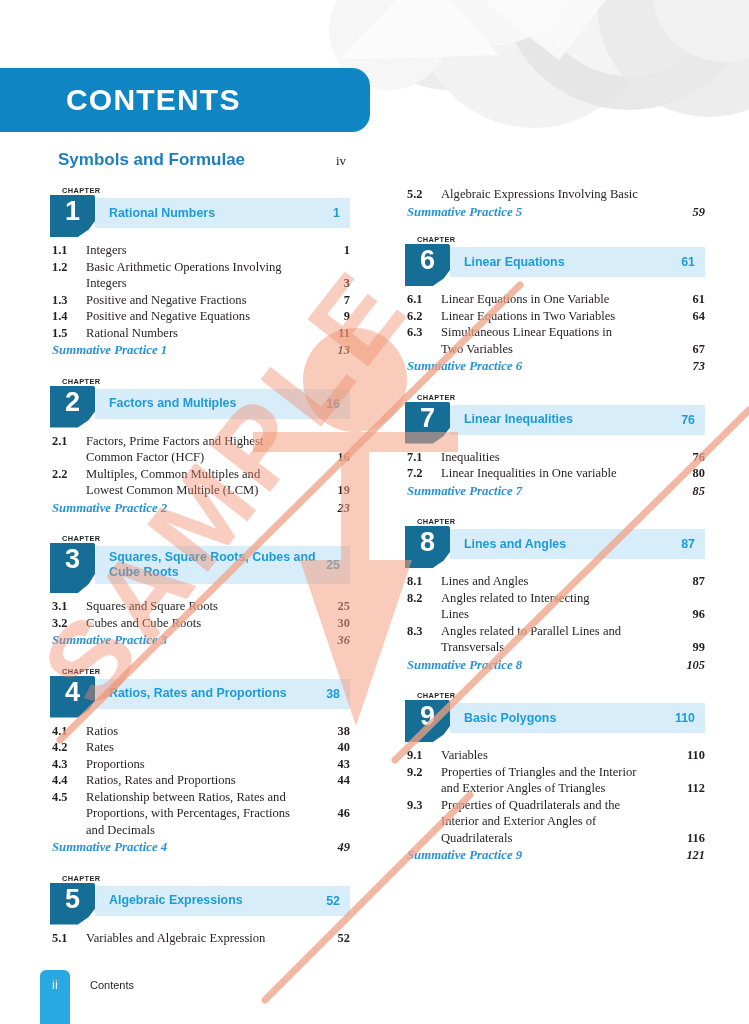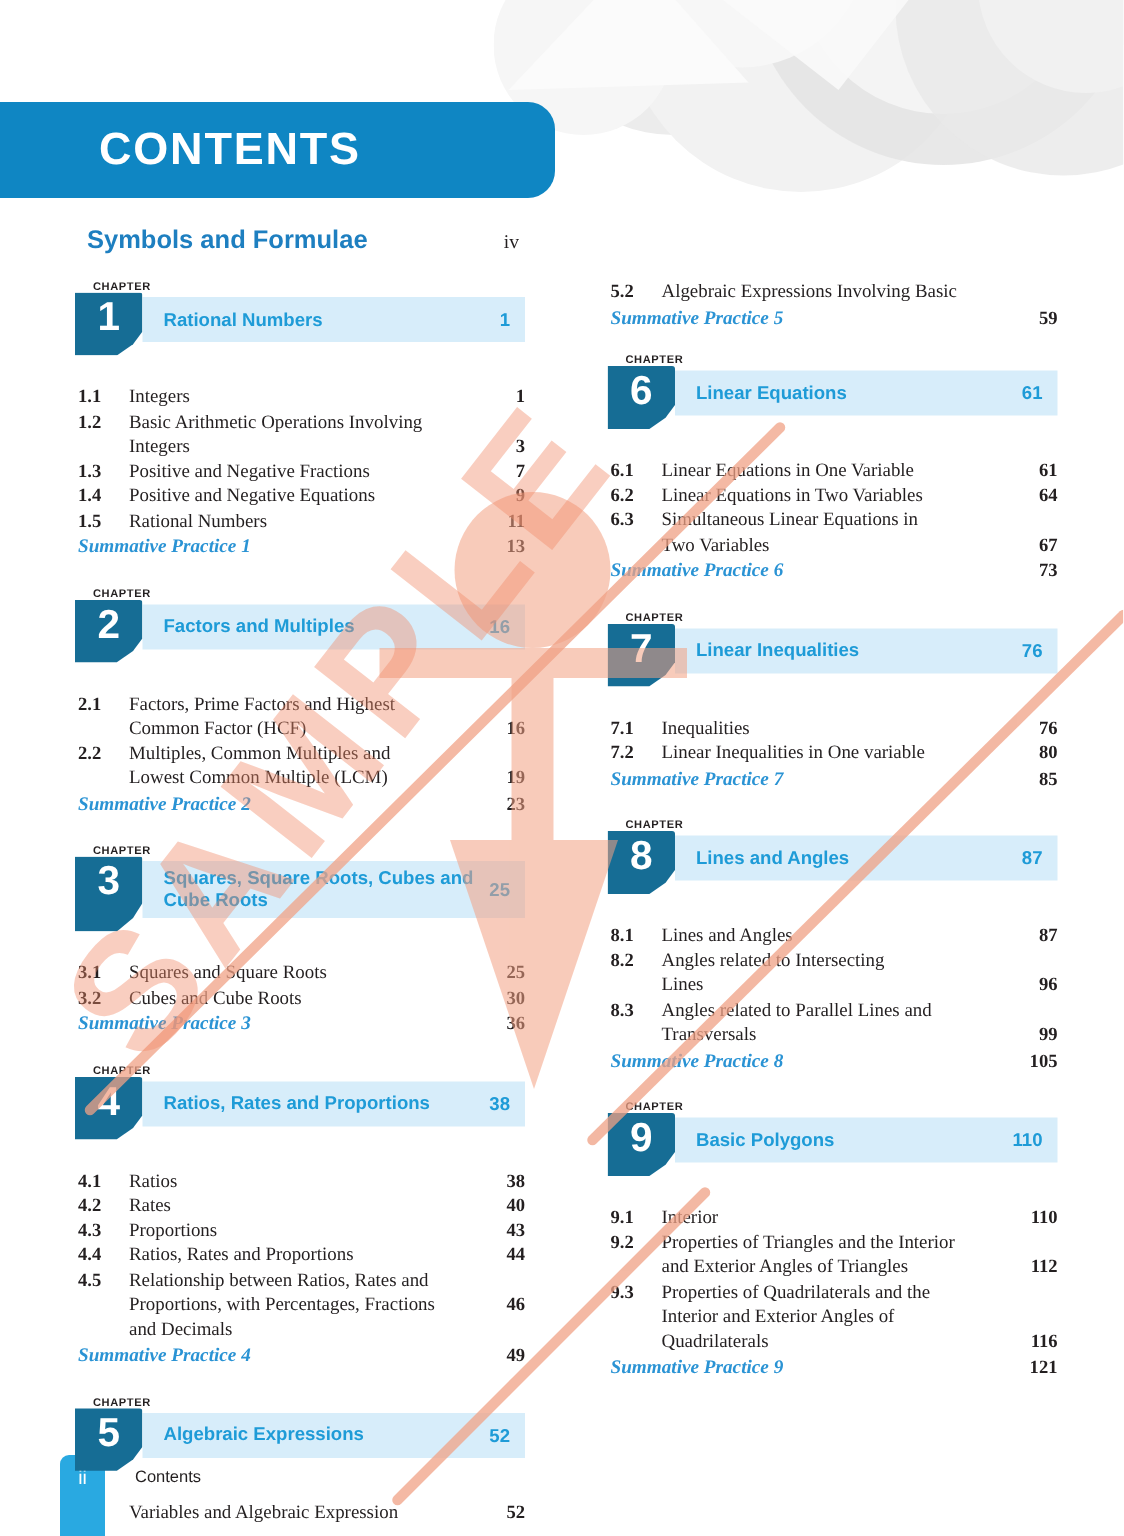--- a/index.html
+++ b/index.html
@@ -93,21 +93,21 @@
     font-weight: bold; font-size: 12.4px; color: #1e9bd7;
     line-height: 15px;
   }
   .chap-page {
     font-family: "Liberation Sans", sans-serif;
     font-weight: bold; font-size: 12.4px; color: #1e9bd7;
     white-space: nowrap; margin-left: 8px;
   }
 
   
-  .sections { margin-top: 19px; padding-left: 2px; }
+  .sections { margin-top: 5px; padding-left: 2px; }
   .sec-row { display: flex; align-items: flex-start; line-height: 16.5px; }
   .sec-no {
     flex: 0 0 34px;
     font-family: "Liberation Serif", serif;
     font-weight: bold; font-size: 12.4px; color: #231f20;
   }
   .sec-txt {
     flex: 1 1 auto;
     font-family: "Liberation Serif", serif;
     font-size: 12.6px; color: #231f20;
@@ -122,21 +122,21 @@
   .sum-row { display: flex; align-items: flex-start; line-height: 16.5px; margin-top: 1px; gap: 44px; }
   .sum-txt {
     flex: 1 1 auto;
     font-family: "Liberation Serif", serif;
     font-style: italic; font-weight: bold;
     font-size: 12.8px; color: #2a93d4;
   }
   .sum-pg {
     flex: 0 0 26px; text-align: right;
     font-family: "Liberation Serif", serif;
-    font-weight: bold; font-size: 12.4px; color: #231f20;
+    font-weight: bold; font-size: 12.4px; color: #231f20; font-style: italic;
   }
   .gap { height: 15px; }
 
   
   .footer-badge {
     position: absolute; left: 40px; top: 970px;
     width: 30px; height: 54px;
     background: #29a9e1;
     border-top-left-radius: 6px; border-top-right-radius: 6px;
     display: flex; justify-content: center; padding-top: 7px;
@@ -520,21 +520,21 @@
             <div class="badge-num">9</div>
           </div>
           <div class="chap-title-bar">
             <div class="chap-title">Basic Polygons</div>
             <div class="chap-page">110</div>
           </div>
         </div>
         <div class="sections">
           <div class="sec-row">
             <div class="sec-no">9.1</div>
-            <div class="sec-txt">Interior</div>
+            <div class="sec-txt">Variables</div>
             <div class="sec-pg">110</div>
           </div>
           <div class="sec-row">
             <div class="sec-no">9.2</div>
             <div class="sec-txt">Properties of Triangles and the Interior</div>
             <div class="sec-pg blank">-</div>
           </div>
           <div class="sec-row">
             <div class="sec-no"></div>
             <div class="sec-txt">and Exterior Angles of  Triangles</div>

